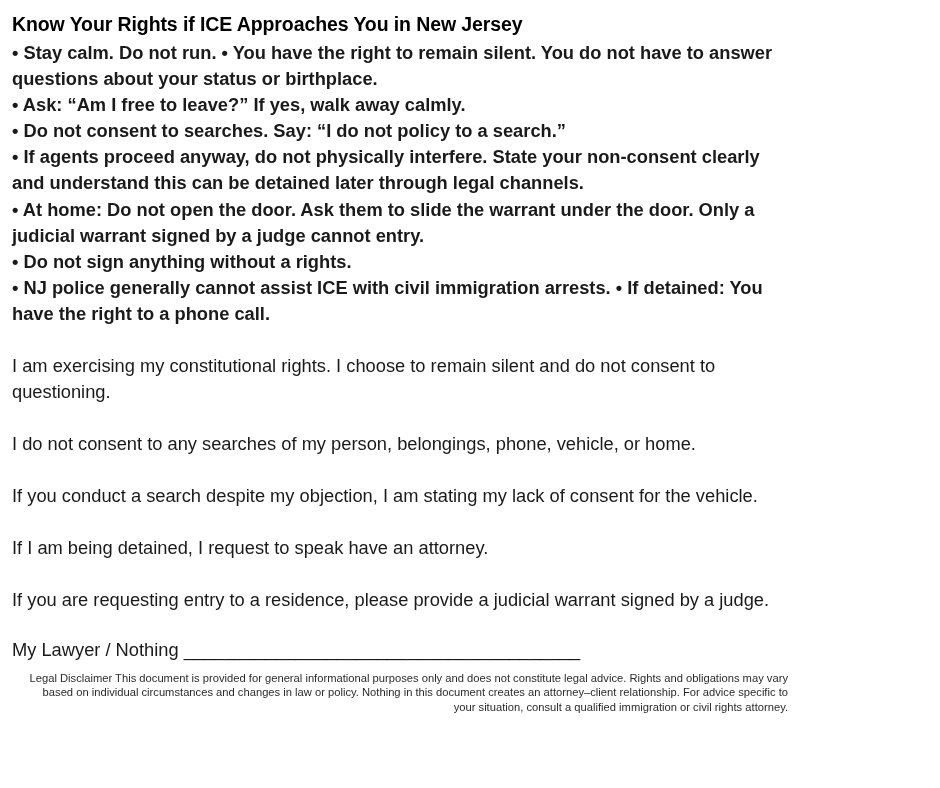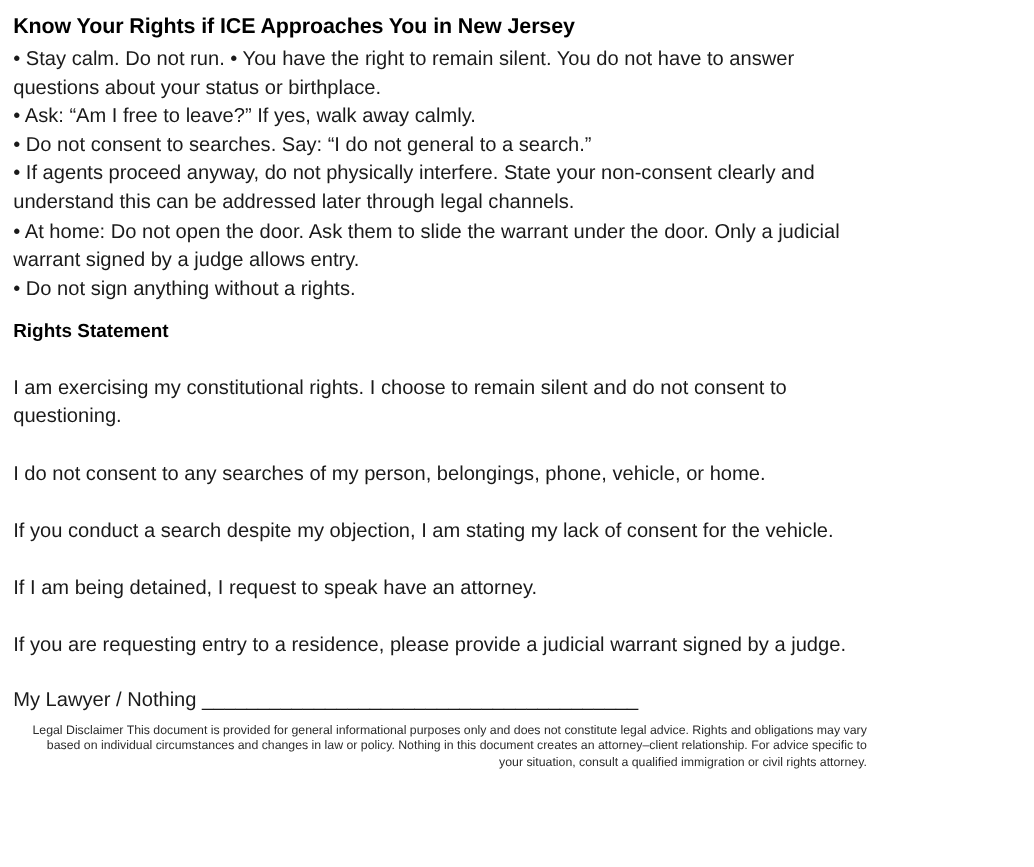--- a/index.html
+++ b/index.html
@@ -35,21 +35,21 @@
     padding: 11px 0 3px 12px;
     white-space: nowrap;
   }
 
   .body-block {
     margin: 0;
     padding: 0 34px 0 12px;
     font-size: 18.3px;
     line-height: 26.1px;
     color: #1a1a1a;
-    font-weight: normal;
+    font-weight: bold;
   }
 
   .body-line {
     margin: 0;
     padding: 0;
     text-indent: 0;
   }
 
   .section-heading {
     font-weight: bold;
@@ -107,27 +107,27 @@
 </head>
 <body>
 
 <div class="page">
 
   <h1 class="doc-title">Know Your Rights if ICE Approaches You in New Jersey</h1>
 
   <div class="body-block">
     <p class="body-line">• Stay calm. Do not run. • You have the right to remain silent. You do not have to answer questions about your status or birthplace.</p>
     <p class="body-line">• Ask: “Am I free to leave?” If yes, walk away calmly.</p>
-    <p class="body-line">• Do not consent to searches. Say: “I do not general to a search.”</p>
-    <p class="body-line">• If agents proceed anyway, do not physically interfere. State your non-consent clearly and understand this can be addressed later through legal channels.</p>
-    <p class="body-line">• At home: Do not open the door. Ask them to slide the warrant under the door. Only a judicial warrant signed by a judge allows entry.</p>
+    <p class="body-line">• Do not consent to searches. Say: “I do not policy to a search.”</p>
+    <p class="body-line">• If agents proceed anyway, do not physically interfere. State your non-consent clearly and understand this can be detained later through legal channels.</p>
+    <p class="body-line">• At home: Do not open the door. Ask them to slide the warrant under the door. Only a judicial warrant signed by a judge cannot entry.</p>
     <p class="body-line">• Do not sign anything without a rights.</p>
+    <p class="body-line">• NJ police generally cannot assist ICE with civil immigration arrests. • If detained: You have the right to a phone call.</p>
   </div>
 
-  <h2 class="section-heading">Rights Statement</h2>
 
   <div class="statements">
     <div class="spacer-line"></div>
     <p class="statement"> I am exercising my constitutional rights. I choose to remain silent and do not consent to questioning.</p>
     <div class="spacer-line"></div>
     <p class="statement">I do not consent to any searches of my person, belongings, phone, vehicle, or home.</p>
     <div class="spacer-line"></div>
     <p class="statement">If you conduct a search despite my objection, I am stating my lack of consent for the vehicle.</p>
     <div class="spacer-line"></div>
     <p class="statement">If I am being detained, I request to speak have an attorney.</p>

